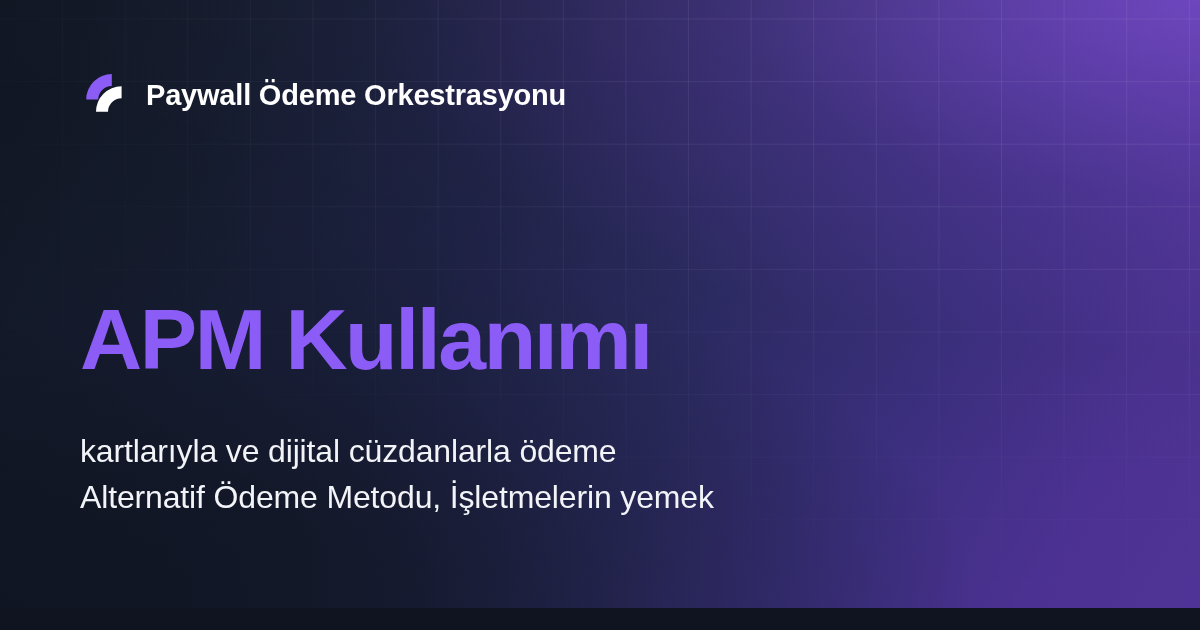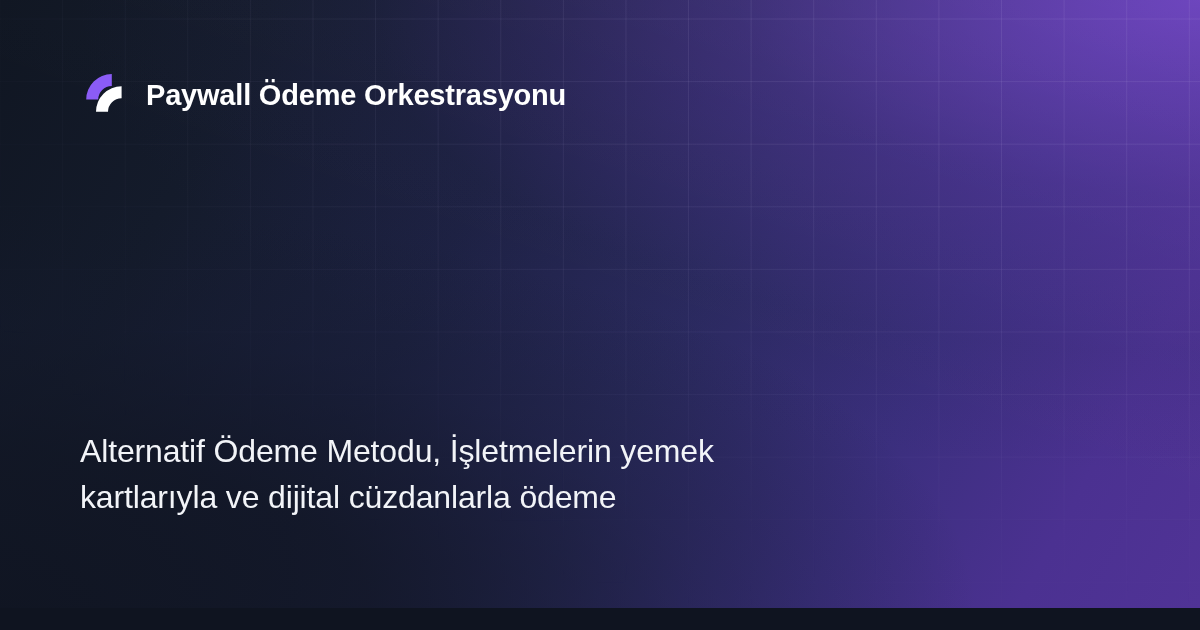--- a/index.html
+++ b/index.html
@@ -184,20 +184,21 @@
     <div class="brand">
       <svg class="brand-logo" viewBox="0 0 46 46" xmlns="http://www.w3.org/2000/svg" aria-hidden="true">
 
         <path d="M31.8 2.0 L31.8 14.0 A13.6 13.6 0 0 0 18.2 27.6 L6.2 27.6 A25.6 25.6 0 0 1 31.8 2.0 Z" fill="#8b5cf6"></path>
 
         <path d="M41.6 14.2 L41.6 26.2 A13.6 13.6 0 0 0 28.0 39.8 L16.0 39.8 A25.6 25.6 0 0 1 41.6 14.2 Z" fill="#ffffff"></path>
       </svg>
       <div class="brand-name">Paywall Ödeme Orkestrasyonu</div>
     </div>
 
+    <h1 class="headline">APM Kullanımı</h1>
 
     <div class="description">
+      <span class="desc-line">kartlarıyla ve dijital cüzdanlarla ödeme</span>
       <span class="desc-line">Alternatif Ödeme Metodu, İşletmelerin yemek</span>
-      <span class="desc-line">kartlarıyla ve dijital cüzdanlarla ödeme</span>
     </div>
 
   </div>
 </div>
 
 </body></html>

